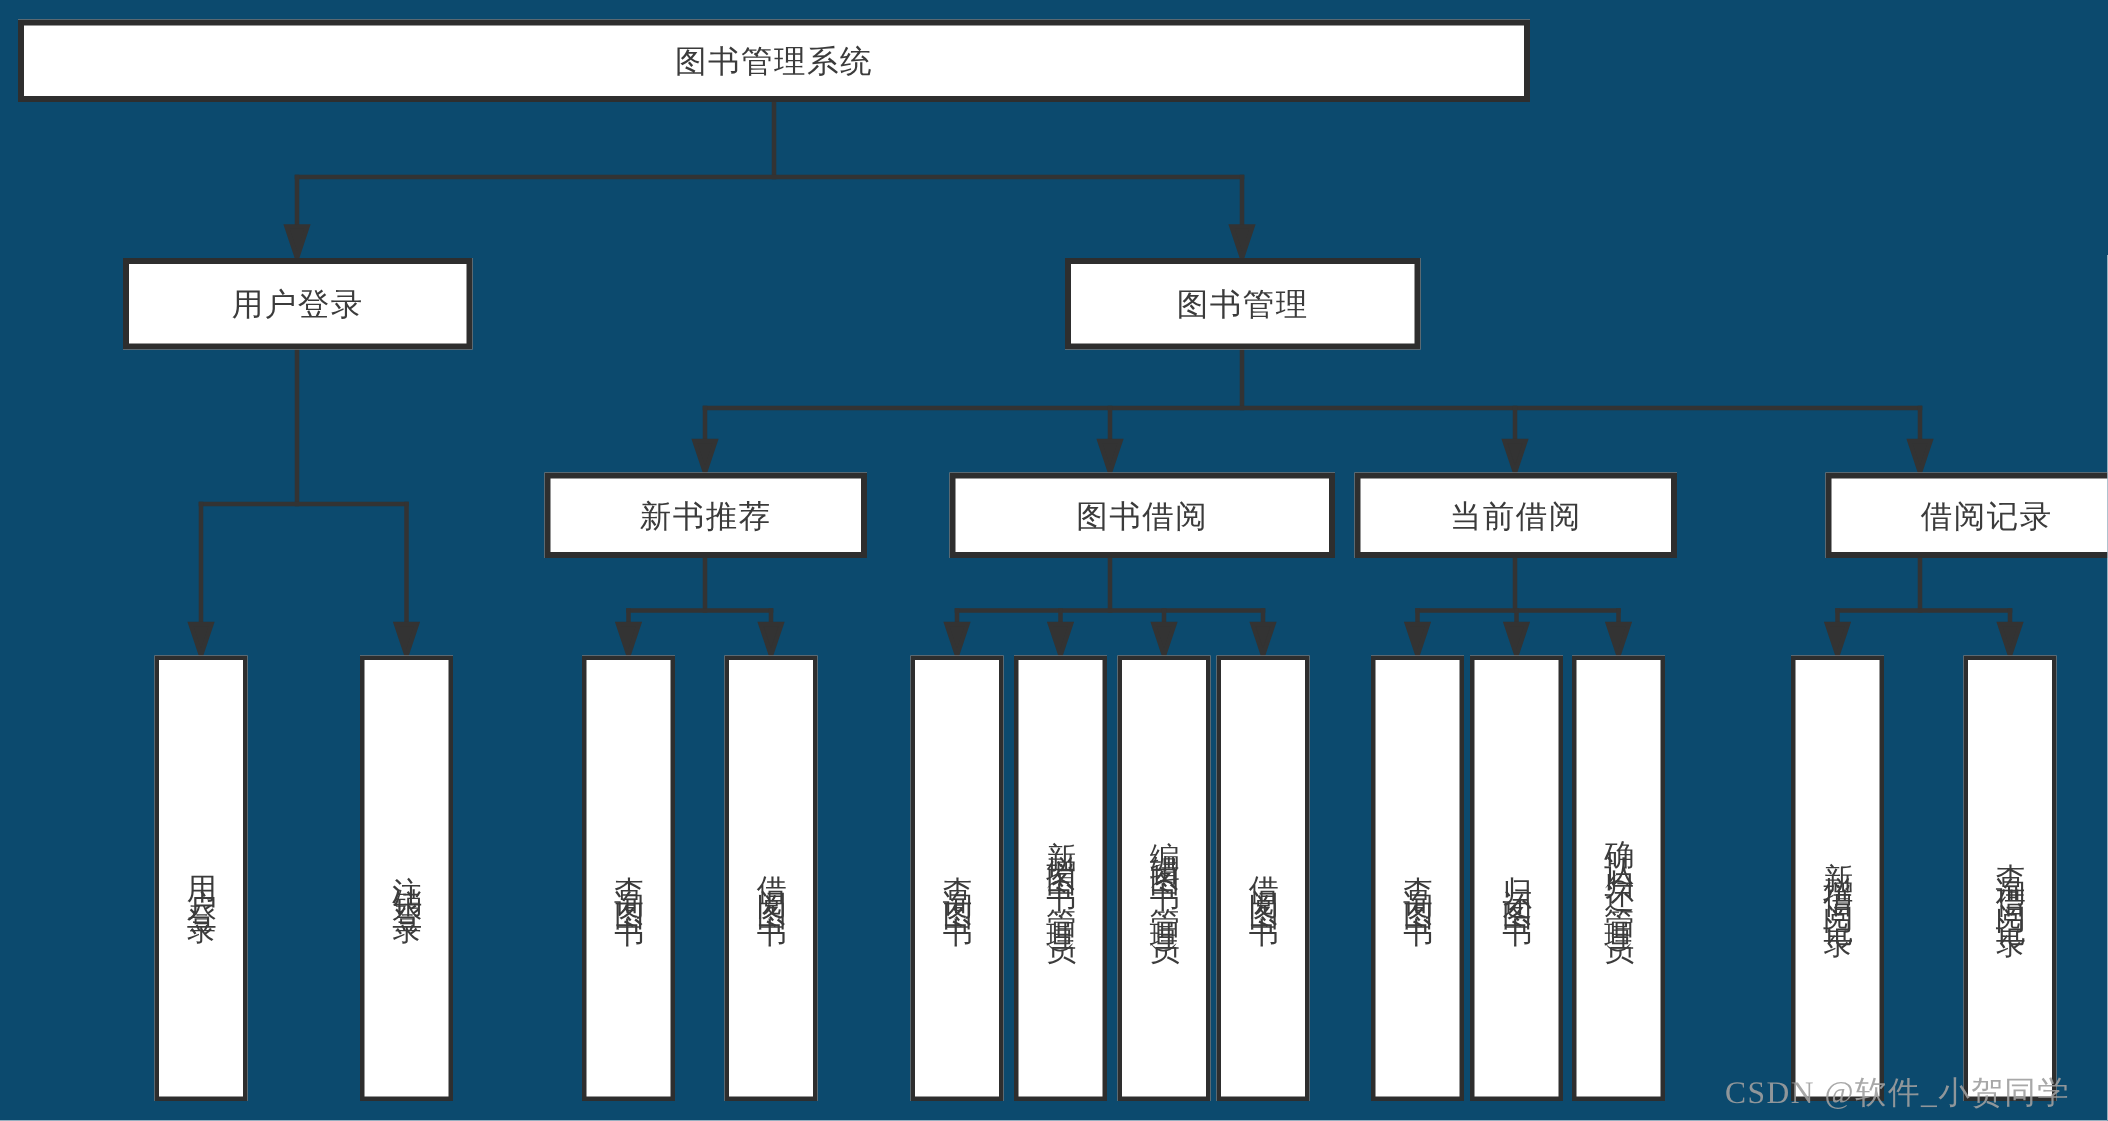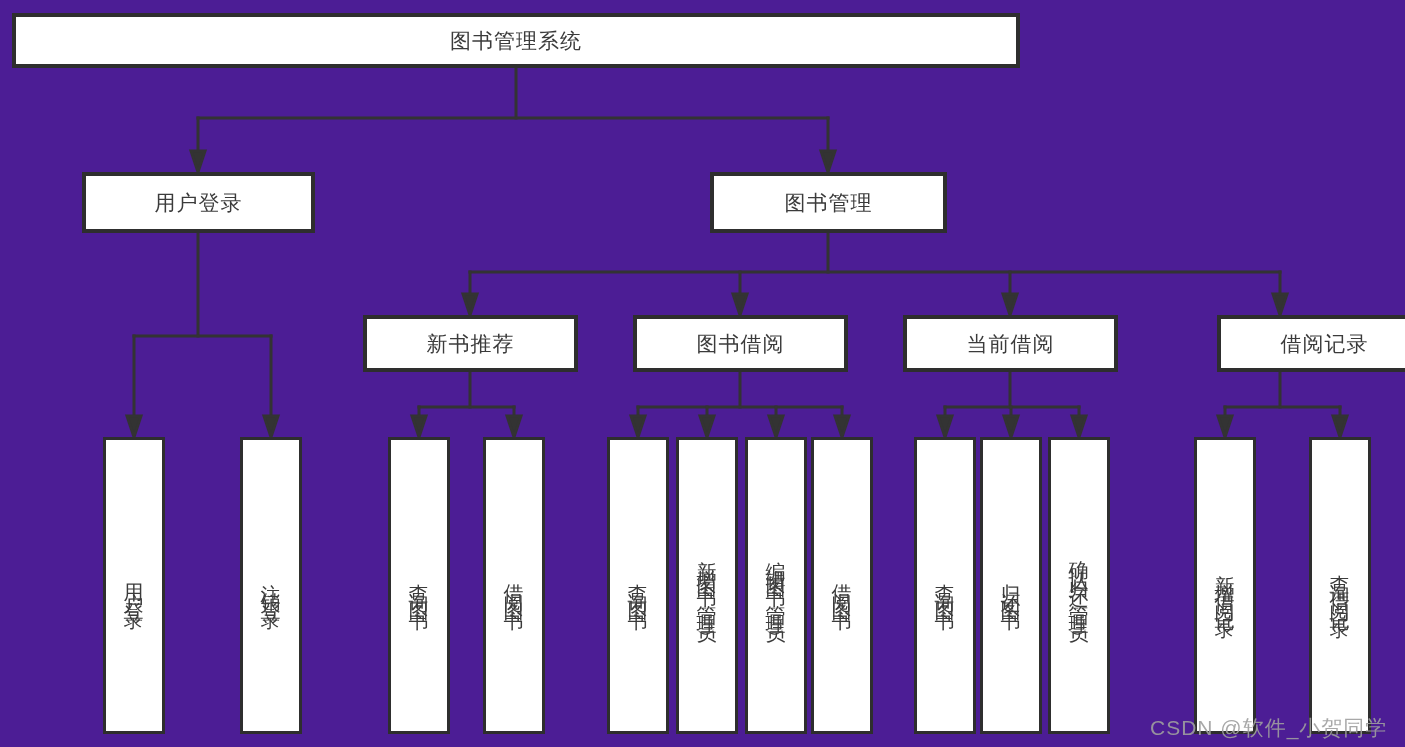--- a/index.html
+++ b/index.html
@@ -1,21 +1,21 @@
 <!DOCTYPE html>
 <html><head>
 <meta charset="utf-8">
 <style>
   html, body { margin: 0; padding: 0; background: #ffffff; }
   #stage {
     position: relative;
     width: 1405px;
     height: 747px;
-    background: #4c1d95;
-    font-family: Liberation Sans, sans-serif;
+    background: #0c4a6e;
+    font-family: Liberation Serif, serif;
     overflow: hidden;
   }
   #connectors {
     position: absolute;
     left: 0; top: 0;
     width: 1405px; height: 747px;
   }
   .hbox {
     position: absolute;
     box-sizing: border-box;
@@ -149,21 +149,21 @@
   <div class="hbox" style="left:82px; top:172px; width:233px; height:61px;">
     <span>用户登录</span>
   </div>
   <div class="hbox" style="left:710px; top:172px; width:237px; height:61px;">
     <span>图书管理</span>
   </div>
 
   <div class="hbox" style="left:363px; top:315px; width:215px; height:57px;">
     <span>新书推荐</span>
   </div>
-  <div class="hbox" style="left:633px; top:315px; width:215px; height:57px;">
+  <div class="hbox" style="left:633px; top:315px; width:257px; height:57px;">
     <span>图书借阅</span>
   </div>
   <div class="hbox" style="left:903px; top:315px; width:215px; height:57px;">
     <span>当前借阅</span>
   </div>
   <div class="hbox" style="left:1173px; top:315px; width:215px; height:57px;margin-left:44px;">
     <span>借阅记录</span>
   </div>
 
   <div class="leaf" style="left:103px;">

